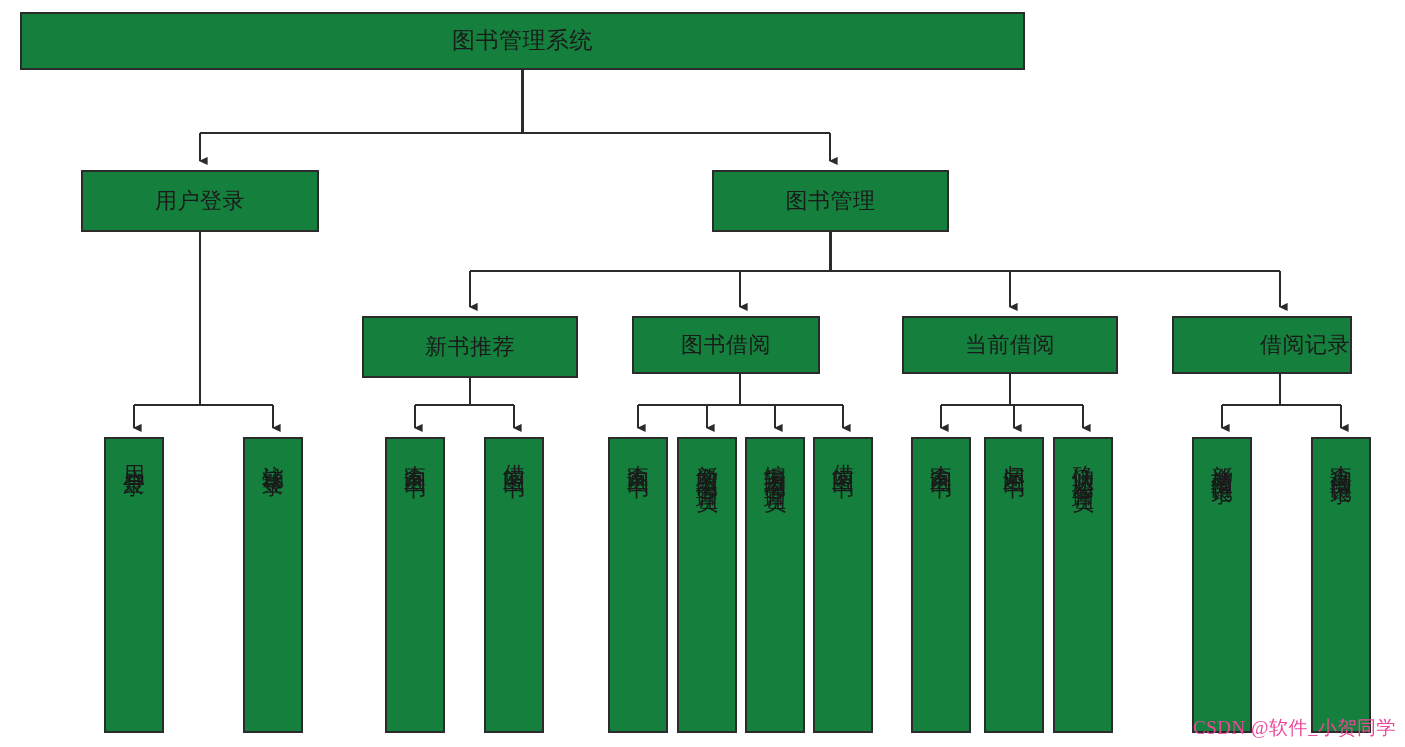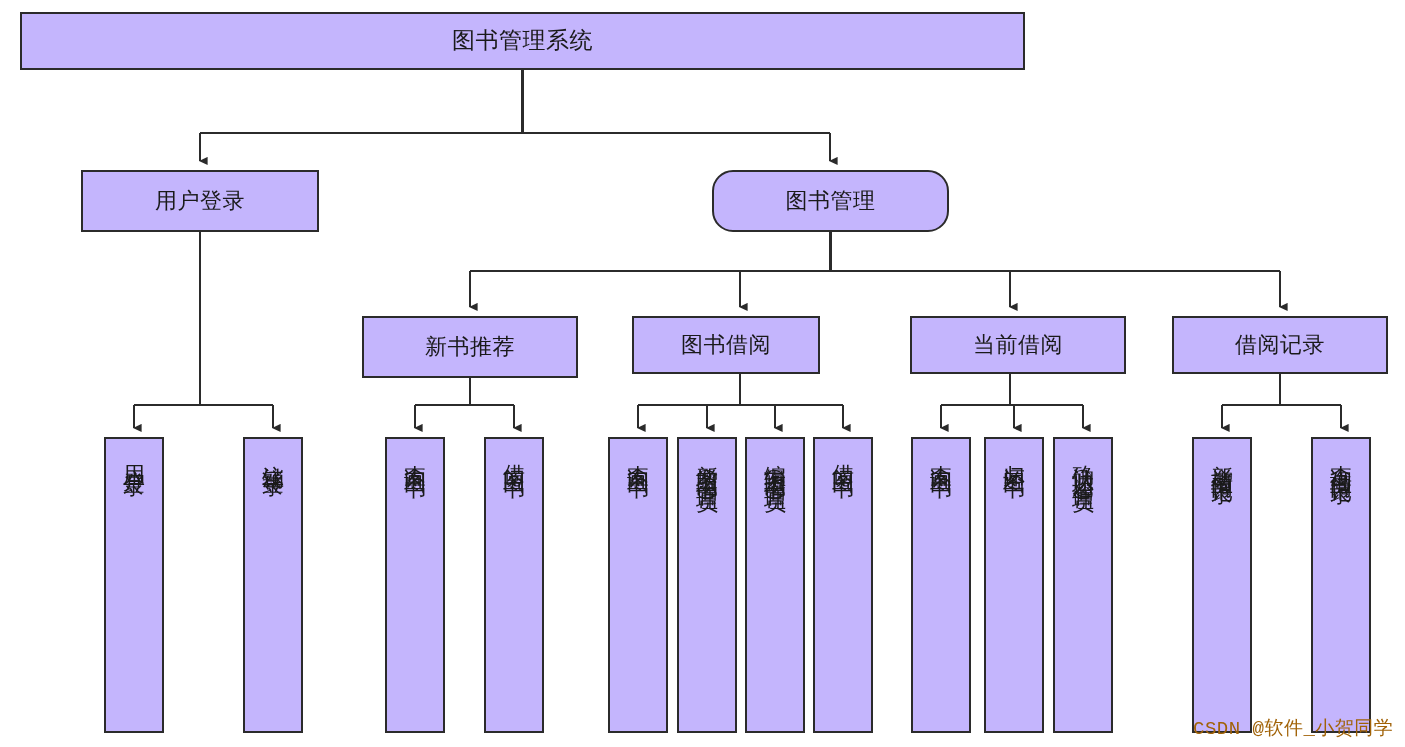--- a/index.html
+++ b/index.html
@@ -26,21 +26,21 @@
     position: absolute;
     left: 0;
     top: 0;
     width: 1405px;
     height: 747px;
     pointer-events: none;
   }
   .node {
     position: absolute;
     box-sizing: border-box;
-    background: #c4b5fd;
+    background: #15803d;
     border: 2px solid #2b2b2b;
     display: flex;
     align-items: center;
     justify-content: center;
     color: #1a1a1a;
     font-family: Liberation Serif, serif;
   }
   .node .label {
     display: block;
     text-align: center;
@@ -62,25 +62,25 @@
   .node.vert .label {
     writing-mode: vertical-rl;
     text-orientation: upright;
     font-size: 22px;
     line-height: 1.0;
     letter-spacing: 4px;
     white-space: nowrap;
   }
   .watermark {
     position: absolute;
-    color: #a16207;
+    color: #ec4899;
     font-size: 19px;
     white-space: nowrap;
     letter-spacing: 0.5px;
-    font-family: Liberation Mono, monospace;
+    font-family: Liberation Serif, serif;
   }
 </style>
 </head>
 <body>
 
 <div id="diagram-root">
 
   <svg class="edges-layer" width="1405" height="747" viewBox="0 0 1405 747">
     <defs>
       <marker id="arrowhead" markerWidth="9" markerHeight="9" refX="4.5" refY="7.6" orient="auto" markerUnits="userSpaceOnUse">
@@ -131,34 +131,34 @@
     </g>
   </svg>
 
   <div class="node horiz root" style="left:20px; top:12px; width:1005px; height:58px;">
     <span class="label">图书管理系统</span>
   </div>
 
   <div class="node horiz" style="left:81px; top:170px; width:238px; height:62px;">
     <span class="label">用户登录</span>
   </div>
-  <div class="node horiz" style="left:712px; top:170px; width:237px; height:62px;border-radius:21px;">
+  <div class="node horiz" style="left:712px; top:170px; width:237px; height:62px;">
     <span class="label">图书管理</span>
   </div>
 
   <div class="node horiz" style="left:362px; top:316px; width:216px; height:62px;">
     <span class="label">新书推荐</span>
   </div>
   <div class="node horiz" style="left:632px; top:316px; width:188px; height:58px;">
     <span class="label">图书借阅</span>
   </div>
-  <div class="node horiz" style="left:902px; top:316px; width:216px; height:58px;margin-left:8px;">
+  <div class="node horiz" style="left:902px; top:316px; width:216px; height:58px;">
     <span class="label">当前借阅</span>
   </div>
-  <div class="node horiz" style="left:1172px; top:316px; width:216px; height:58px;">
+  <div class="node horiz" style="left:1172px; top:316px; width:180px; height:58px;justify-content:flex-end;">
     <span class="label">借阅记录</span>
   </div>
 
   <div class="node vert" style="left:104px; top:437px; width:60px; height:296px;">
     <span class="label">用户登录</span>
   </div>
   <div class="node vert" style="left:243px; top:437px; width:60px; height:296px;">
     <span class="label">注销登录</span>
   </div>
 

